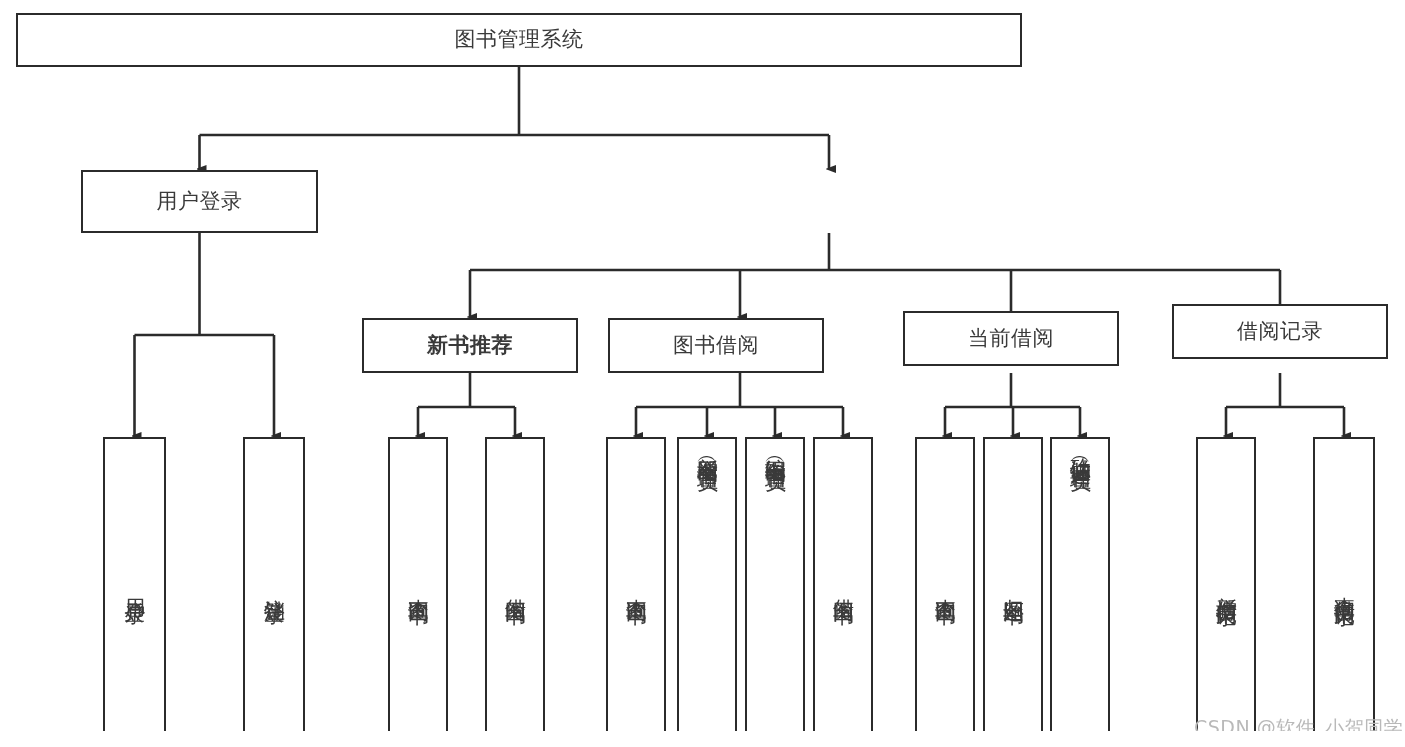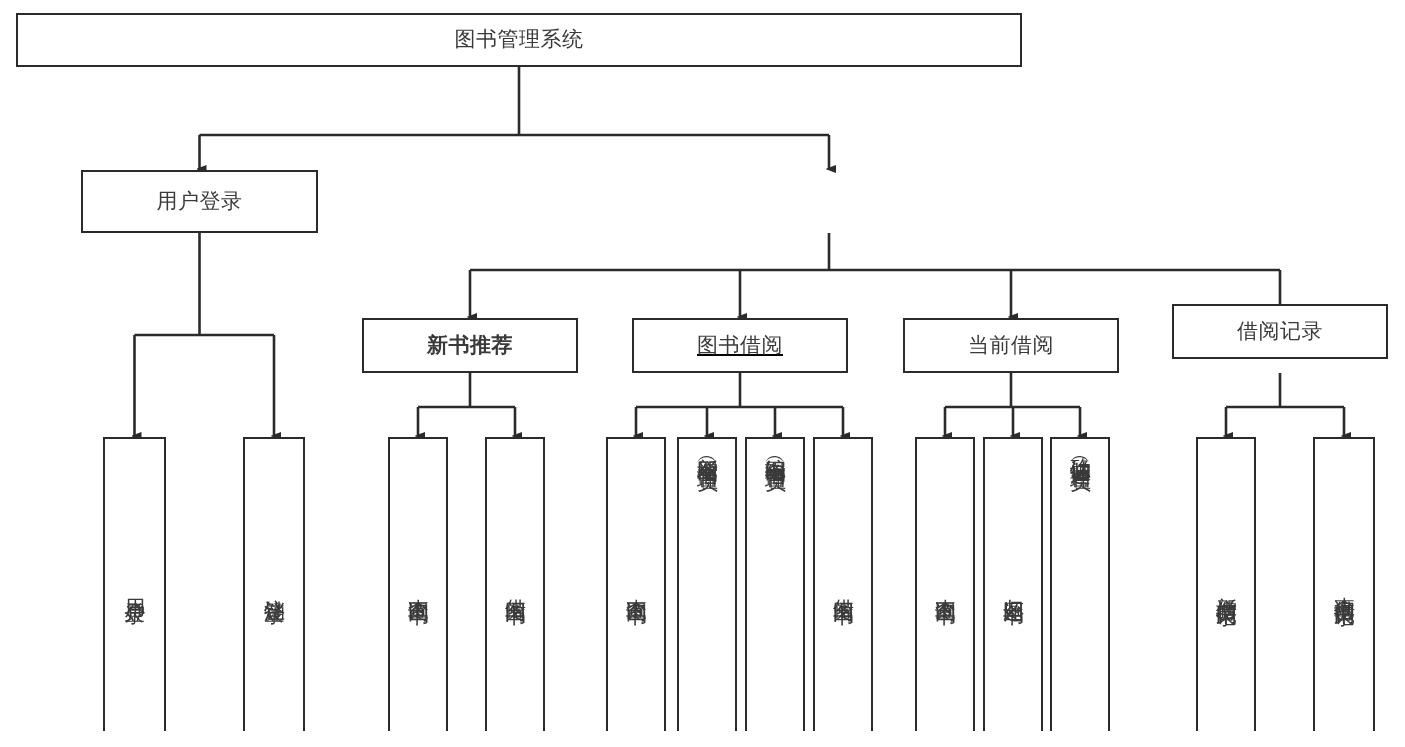--- a/index.html
+++ b/index.html
@@ -124,24 +124,24 @@
     <span class="node-label">图书管理系统</span>
   </div>
 
   <div class="node" style="left: 81px; top: 170px; width: 237px; height: 63px;">
     <span class="node-label">用户登录</span>
   </div>
 
   <div class="node" style="left: 362px; top: 318px; width: 216px; height: 55px; font-weight: bold;">
     <span class="node-label">新书推荐</span>
   </div>
-  <div class="node" style="left: 632px; top: 318px; width: 216px; height: 55px; text-decoration: underline;">
+  <div class="node" style="left: 608px; top: 318px; width: 216px; height: 55px;">
     <span class="node-label">图书借阅</span>
   </div>
-  <div class="node" style="left: 903px; top: 318px; width: 216px; height: 55px;">
+  <div class="node" style="left: 903px; top: 311px; width: 216px; height: 55px;">
     <span class="node-label">当前借阅</span>
   </div>
   <div class="node" style="left: 1172px; top: 304px; width: 216px; height: 55px;">
     <span class="node-label">借阅记录</span>
   </div>
 
   <div class="node vertical" style="left: 103px; top: 437px; width: 63px; height: 297px;">
     <span class="node-label">用户登录</span>
   </div>
   <div class="node vertical" style="left: 243px; top: 437px; width: 62px; height: 297px;">
@@ -174,14 +174,15 @@
   <div class="node vertical top-aligned" style="left: 1050px; top: 437px; width: 60px; height: 297px;">
     <span class="node-label">确认归还（管理员）</span>
   </div>
   <div class="node vertical" style="left: 1196px; top: 437px; width: 60px; height: 297px;">
     <span class="node-label">新增借阅记录</span>
   </div>
   <div class="node vertical" style="left: 1313px; top: 437px; width: 62px; height: 297px;">
     <span class="node-label">查询借阅记录</span>
   </div>
 
+  <div class="watermark" style="left: 1194px; top: 715px;">CSDN @软件_小贺同学</div>
 
 </div>
 
 </body></html>

